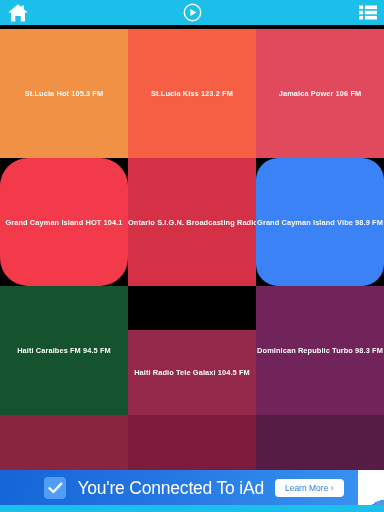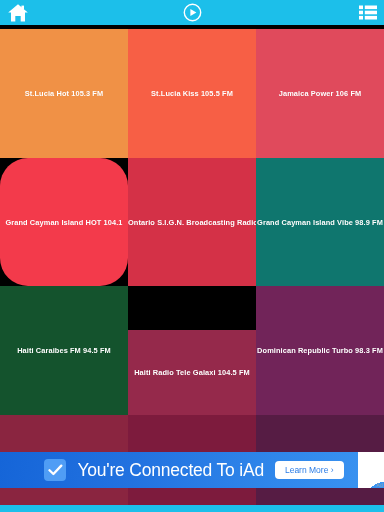--- a/index.html
+++ b/index.html
@@ -87,21 +87,21 @@
     font-weight: bold;
     letter-spacing: 0.1px;
     white-space: nowrap;
     text-shadow: 0 0 1px rgba(0,0,0,0.08);
   }
 
   
   .adbar {
     position: absolute;
     left: 0;
-    top: 452px;
+    top: 470px;
     width: 384px;
     height: 36px;
     background: linear-gradient(100deg, #1565d8 0%, #2272e0 35%, #2f86ea 70%, #3b95f2 100%);
     display: flex;
     align-items: center;
     overflow: hidden;
     z-index: 6;
   }
   .ad-inner {
     display: flex;
@@ -209,32 +209,32 @@
     </div>
 
   </div>
   <div class="topbar-shadow"></div>
 
   <div class="grid" id="station-grid">
       <div class="tile" style="background: rgb(240, 145, 70);">
         <div class="tile-label">St.Lucia Hot 105.3 FM</div>
       </div>
       <div class="tile" style="background: rgb(247, 95, 69);">
-        <div class="tile-label">St.Lucia Kiss 105.5 FM</div>
+        <div class="tile-label">St.Lucia Kiss 123.2 FM</div>
       </div>
       <div class="tile" style="background: rgb(224, 74, 92);">
         <div class="tile-label">Jamaica Power 106 FM</div>
       </div>
       <div class="tile" style="background: rgb(243, 58, 75); border-radius: 28px;">
         <div class="tile-label">Grand Cayman Island HOT 104.1</div>
       </div>
       <div class="tile" style="background: rgb(212, 49, 71);">
         <div class="tile-label">Ontario S.I.G.N. Broadcasting Radio</div>
       </div>
-      <div class="tile" style="background: #0f766e;">
+      <div class="tile" style="background: #3b82f6; border-radius: 22px;">
         <div class="tile-label">Grand Cayman Island Vibe 98.9 FM</div>
       </div>
       <div class="tile" style="background: #14532d;">
         <div class="tile-label">Haiti Caraibes FM 94.5 FM</div>
       </div>
       <div class="tile" style="background: rgb(149, 41, 75); margin-top: 44px;">
         <div class="tile-label">Haiti Radio Tele Galaxi 104.5 FM</div>
       </div>
       <div class="tile" style="background: rgb(113, 36, 89);">
         <div class="tile-label">Dominican Republic Turbo 98.3 FM</div>

